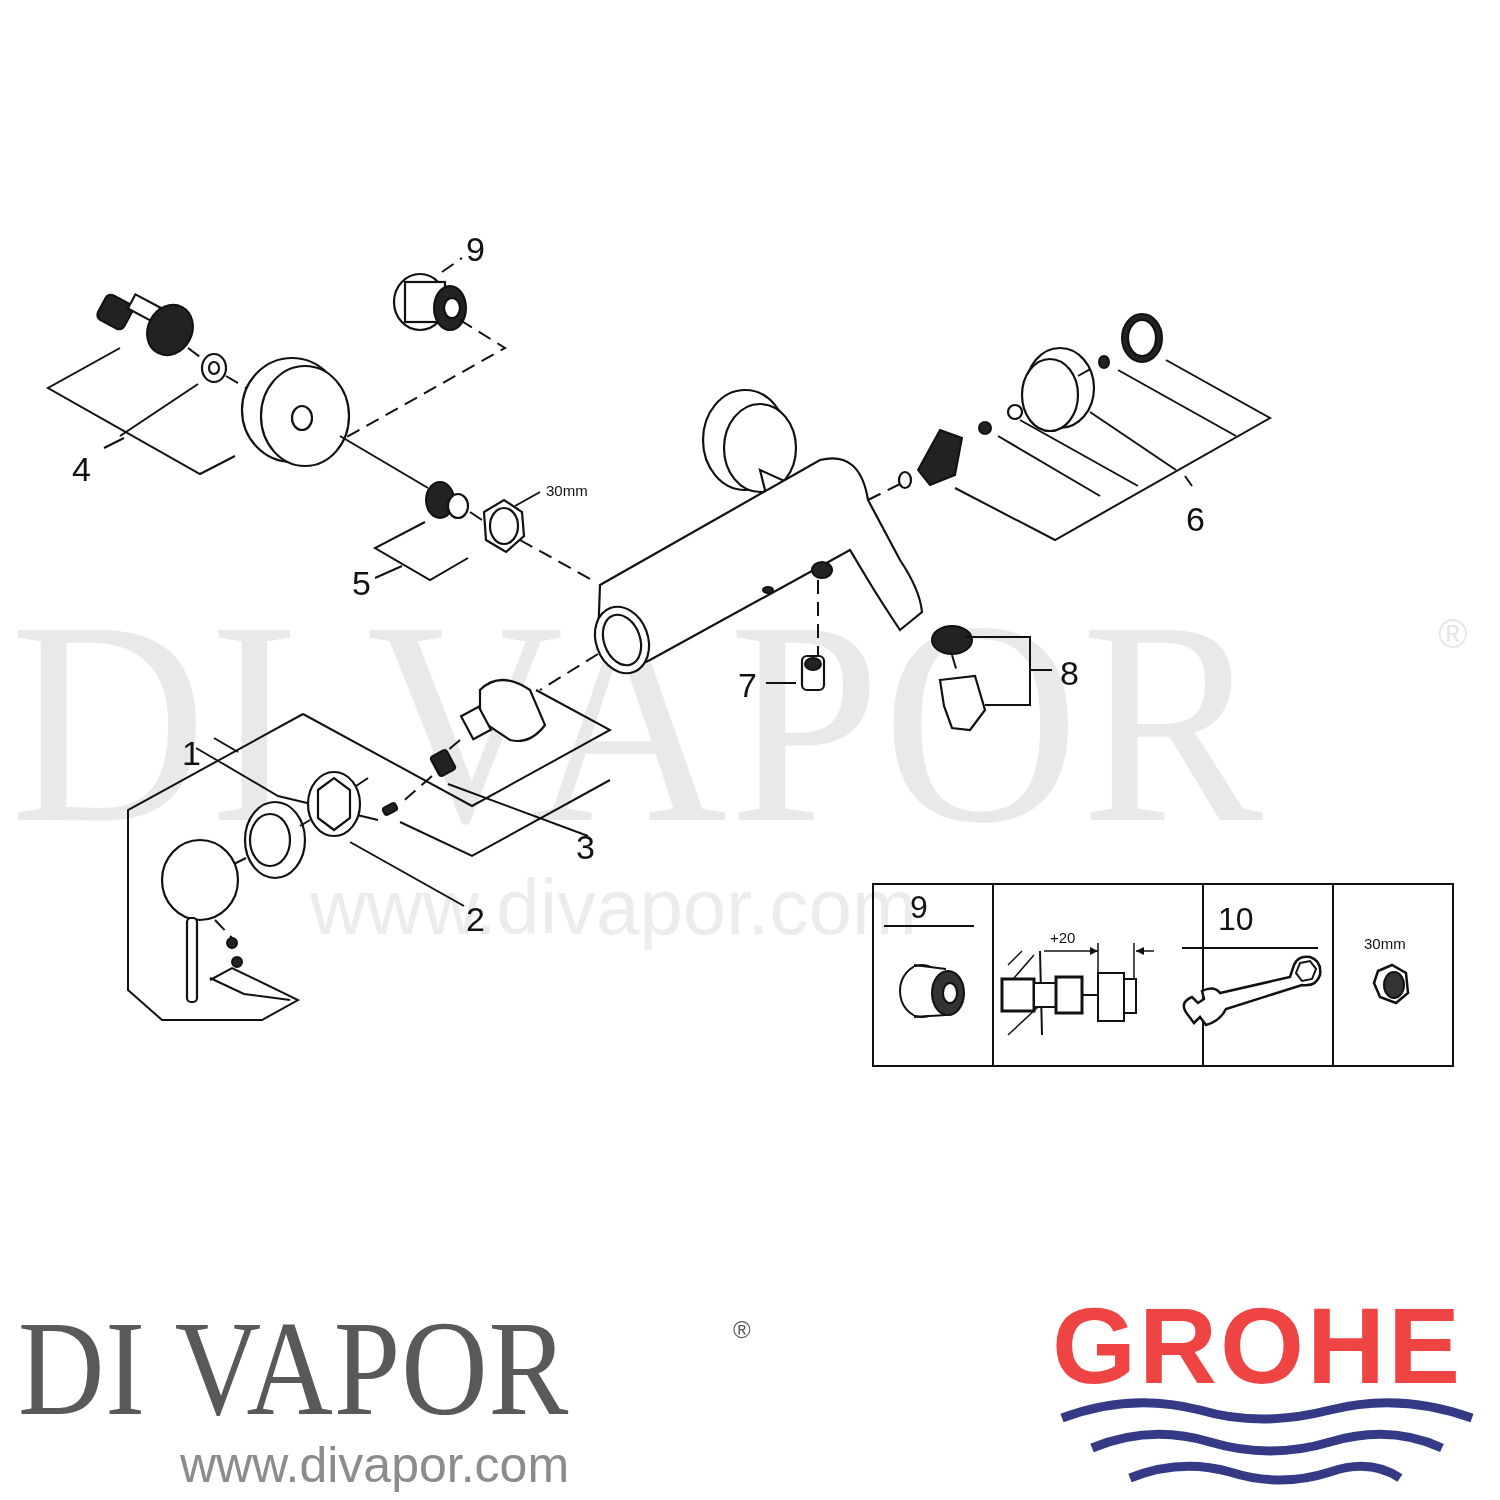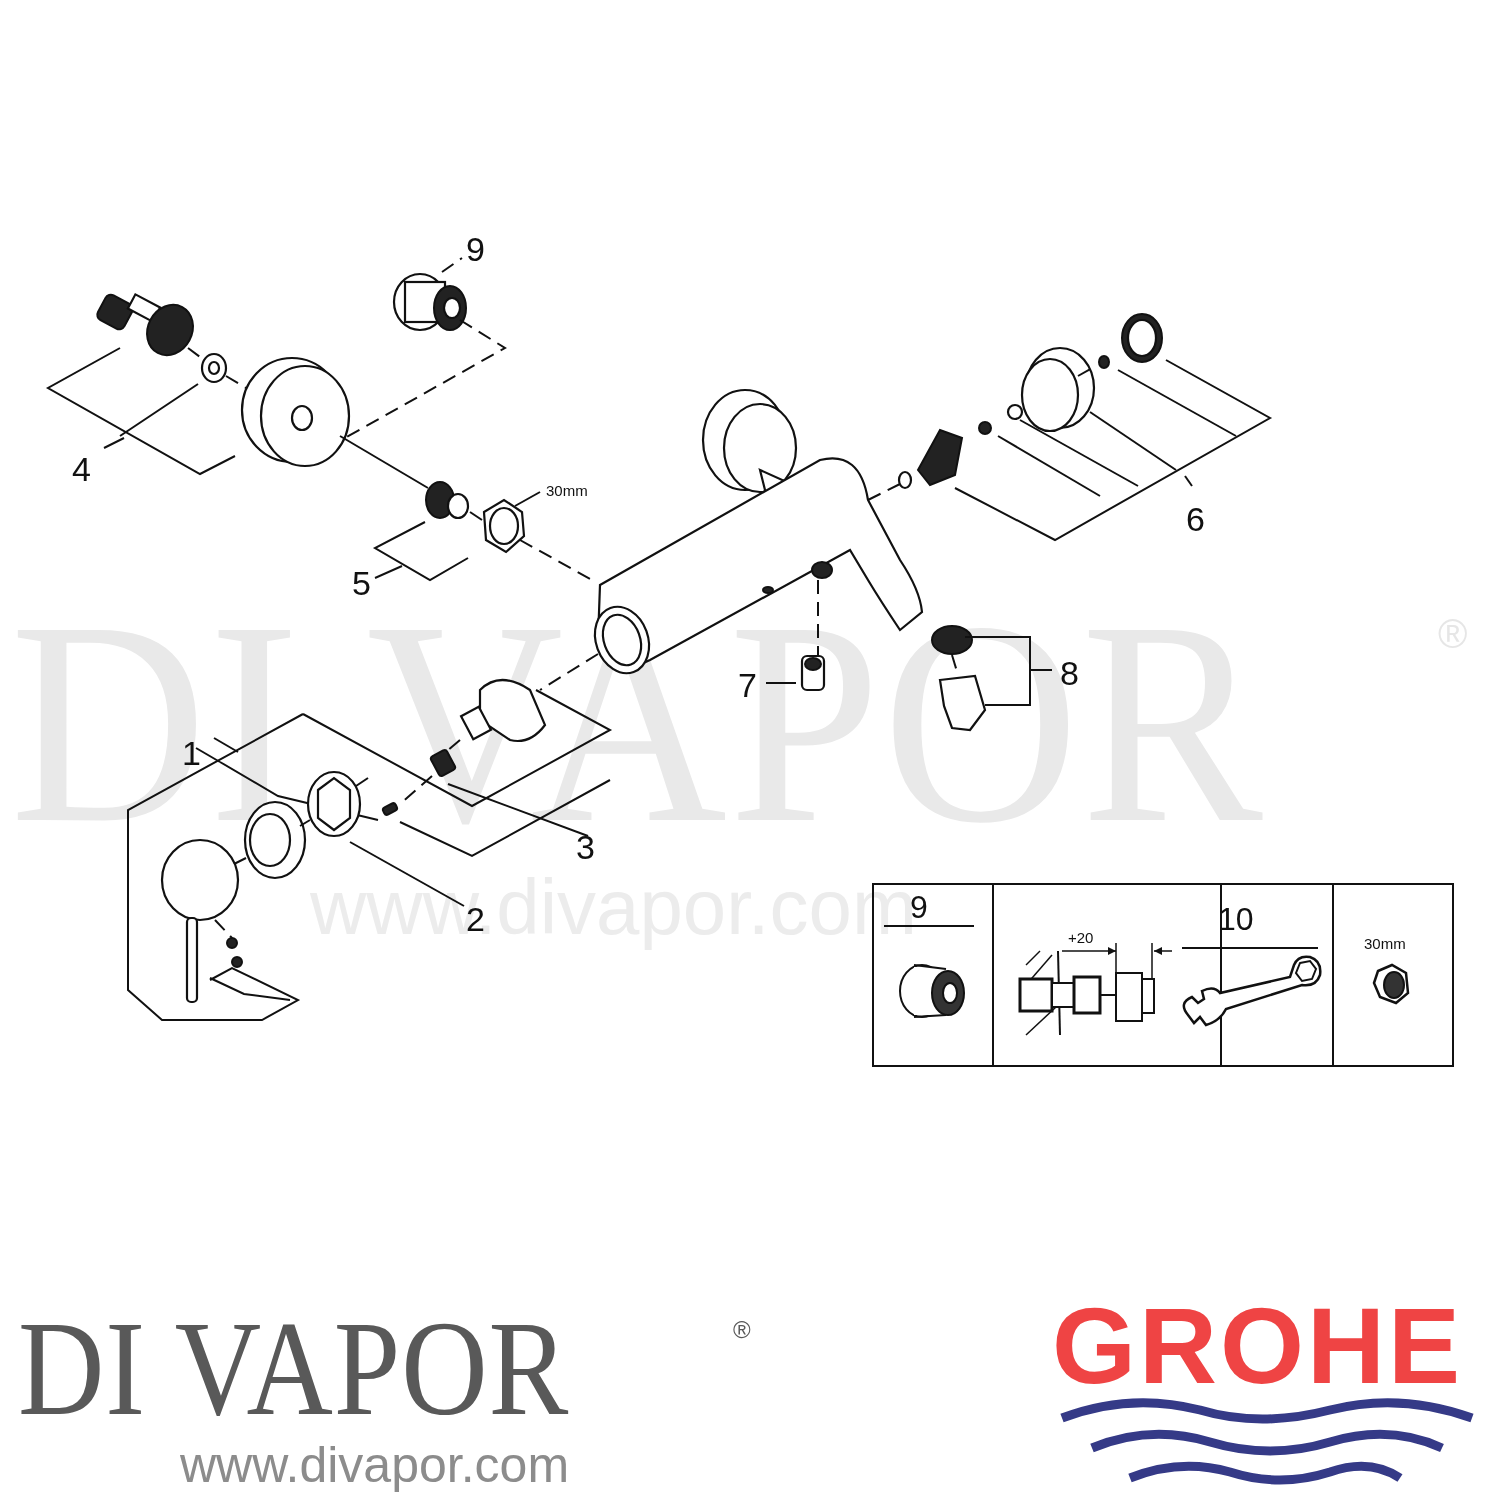--- a/index.html
+++ b/index.html
@@ -172,21 +172,21 @@
     <div style="position:absolute;left:10px;top:40px;width:90px;border-top:2px solid #111;"></div>
     <svg width="120" height="180">
       <ellipse cx="48" cy="106" rx="22" ry="26" fill="#fff" stroke="#111" stroke-width="2"></ellipse>
       <rect x="40" y="82" width="32" height="48" fill="#fff" stroke="none"></rect>
       <line x1="40" y1="80" x2="72" y2="84" stroke="#111" stroke-width="2"></line>
       <line x1="40" y1="132" x2="72" y2="130" stroke="#111" stroke-width="2"></line>
       <ellipse cx="74" cy="108" rx="16" ry="22" fill="#333" stroke="#111" stroke-width="2"></ellipse>
       <ellipse cx="76" cy="108" rx="7" ry="10" fill="#fff" stroke="#111" stroke-width="2"></ellipse>
     </svg>
   </div>
-  <div class="legend-cell" style="left:120px;width:210px;margin-left:18px;">
+  <div class="legend-cell" style="left:120px;width:210px;">
     <div class="legend-txt" style="left:56px;top:44px;">+20</div>
     <svg width="176" height="180">
       <line x1="46" y1="66" x2="48" y2="150" stroke="#111" stroke-width="2"></line>
       <line x1="14" y1="80" x2="28" y2="66" stroke="#111" stroke-width="1.5"></line>
       <line x1="14" y1="100" x2="40" y2="70" stroke="#111" stroke-width="1.5"></line>
       <line x1="14" y1="125" x2="40" y2="100" stroke="#111" stroke-width="1.5"></line>
       <line x1="14" y1="150" x2="44" y2="122" stroke="#111" stroke-width="1.5"></line>
       <rect x="8" y="94" width="32" height="32" fill="#fff" stroke="#111" stroke-width="3"></rect>
       <rect x="40" y="98" width="22" height="24" fill="#fff" stroke="#111" stroke-width="2"></rect>
       <rect x="62" y="92" width="26" height="36" fill="#fff" stroke="#111" stroke-width="3"></rect>

